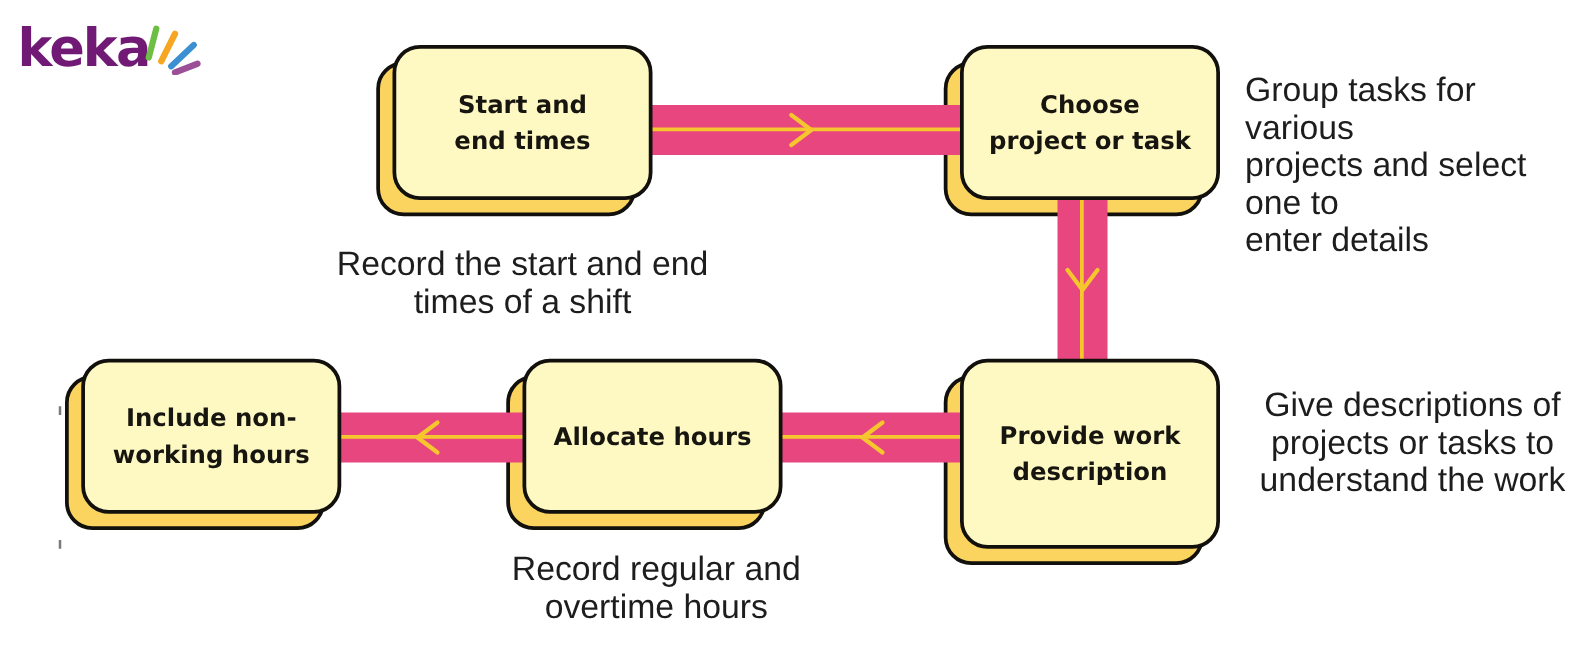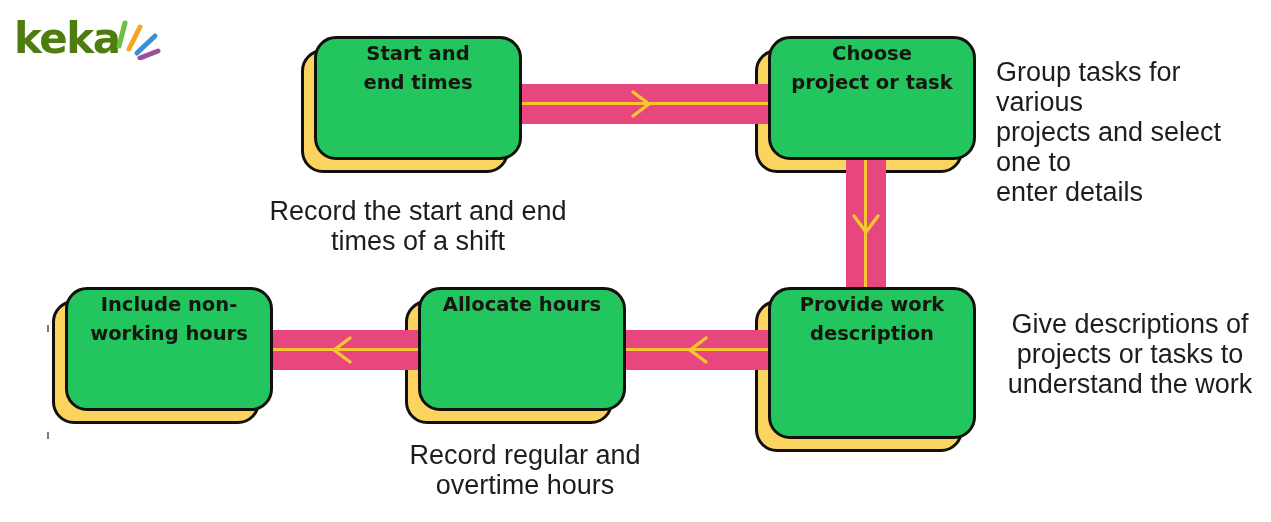--- a/index.html
+++ b/index.html
@@ -11,43 +11,43 @@
     position:relative;
   }
   #stage{position:absolute;left:0;top:0;width:1271px;height:522px;}
 
   
   .logo{position:absolute;left:14px;top:14px;width:170px;height:58px;}
   .logo-word{
     position:absolute;left:0;top:2px;
     font-family:"DejaVu Sans", sans-serif;
     font-weight:700;font-size:42px;letter-spacing:-1.5px;
-    color:#4d7c0f;line-height:46px;
+    color:#701a75;line-height:46px;
   }
   .logo-rays{position:absolute;left:96px;top:2px;width:52px;height:44px;}
 
   
   .node{position:absolute;}
   .node .shadow{
     position:absolute;
     left:-13px;top:13px;
     width:100%;height:100%;
     background:#FBD45F;
     border:3px solid #12100c;
     border-radius:22px;
     box-sizing:border-box;
   }
   .node .face{
     position:absolute;left:0;top:0;
     width:100%;height:100%;
-    background:#22c55e;
+    background:#fef9c3;
     border:3px solid #12100c;
     border-radius:22px;
     box-sizing:border-box;
-    display:flex;align-items:flex-start;justify-content:center;
+    display:flex;align-items:center;justify-content:center;
     text-align:center;
     z-index:3;
   }
   .node .label{
     font-family:"DejaVu Sans", sans-serif;
     font-weight:700;
     font-size:19.5px;
     line-height:29px;
     color:#17150f;
     padding:0 14px;

